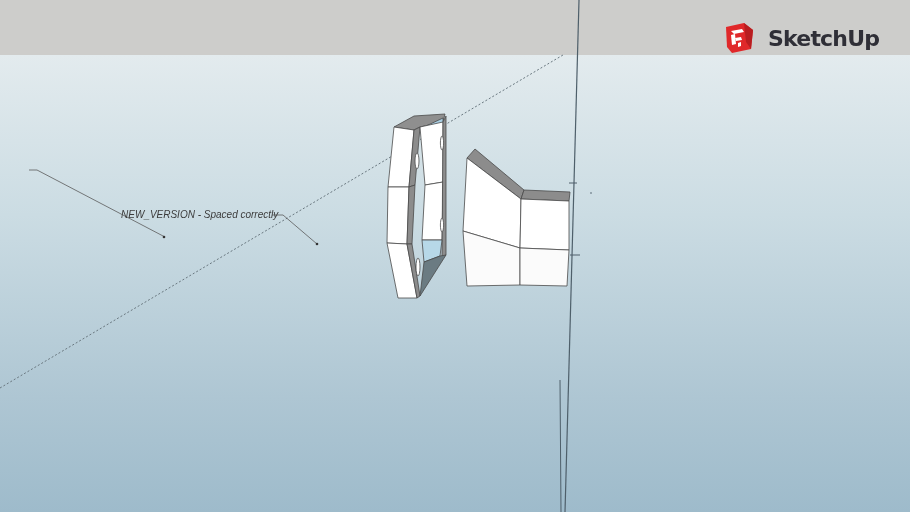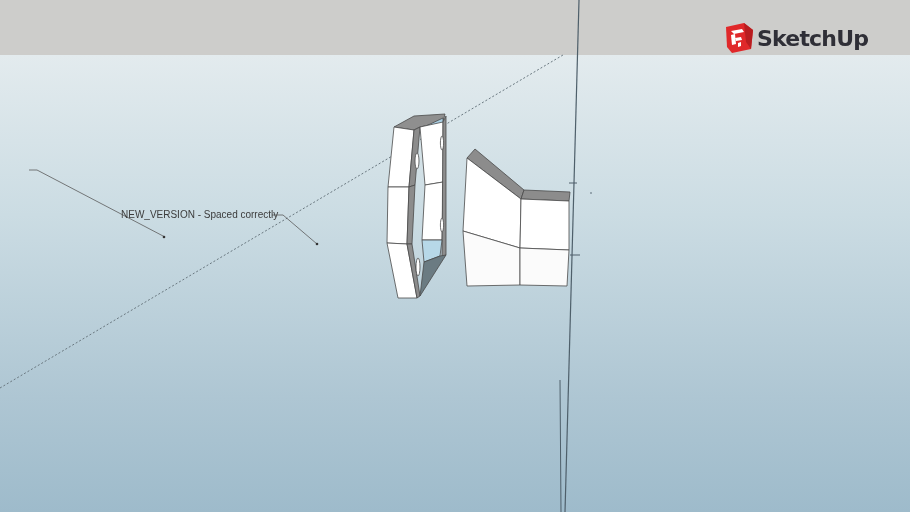--- a/index.html
+++ b/index.html
@@ -15,21 +15,21 @@
       position: absolute; left: 0; top: 0; width: 910px; height: 55px;
       background: #cdcdcb;
     }
     .ground {
       position: absolute; left: 0; top: 55px; width: 910px; height: 457px;
       background: linear-gradient(to bottom, #e3ebee 0%, #cbdce3 35%, #aec6d3 75%, #9ebbcb 100%);
     }
     svg.scene { position: absolute; left: 0; top: 0; }
     .logo {
       position: absolute; left: 724px; top: 21px; height: 34px;
-      display: flex; align-items: center; gap: 3px;
+      display: flex; align-items: center; gap: 14px;
     }
     .logo-mark { width: 30px; height: 32px; }
     .logo-text {
       font-family: "DejaVu Sans", sans-serif; font-weight: bold;
       font-size: 22px; color: #2f2f37; letter-spacing: -0.8px;
     }
     .label {
       position: absolute; font-size: 10px; color: #3c3c3c; white-space: pre;
       line-height: 12px;
     }
@@ -91,21 +91,21 @@
       <polygon points="521,199 524,190 570,192 569,201" fill="#8c8c8c"></polygon>
 
       <polygon points="467,158 521,199 520,248 463,231" fill="#ffffff"></polygon>
       <polygon points="521,199 569,201 569,250 520,248" fill="#ffffff"></polygon>
 
       <polygon points="463,231 520,248 520,285 467,286" fill="#fbfbfb"></polygon>
       <polygon points="520,248 569,250 567,286 520,285" fill="#fbfbfb"></polygon>
     </g>
   </svg>
 
-  <div class="label" style="left:121px; top:209px;">NEW_VERSION - Spaced correctly</div>
+  <div class="label" style="left:121px; top:209px;font-style:italic;">NEW_VERSION - Spaced correctly</div>
 
   <div class="logo">
     <svg class="logo-mark" viewBox="0 0 30 32">
       <polygon points="2,5 20,1 29,8 27,27 8,31 3,25" fill="#e0282a"></polygon>
       <polygon points="20,1 29,8 27,27 22,20" fill="#b81d20"></polygon>
       <polygon points="7,9 18,7 20,10 10,12" fill="#ffffff"></polygon>
       <polygon points="7,13 11,12 12,22 8,23" fill="#ffffff"></polygon>
       <polygon points="11,16 17,15 18,18 12,19" fill="#ffffff"></polygon>
       <polygon points="14,21 17,20 17,24 14,25" fill="#ffffff"></polygon>
     </svg>

